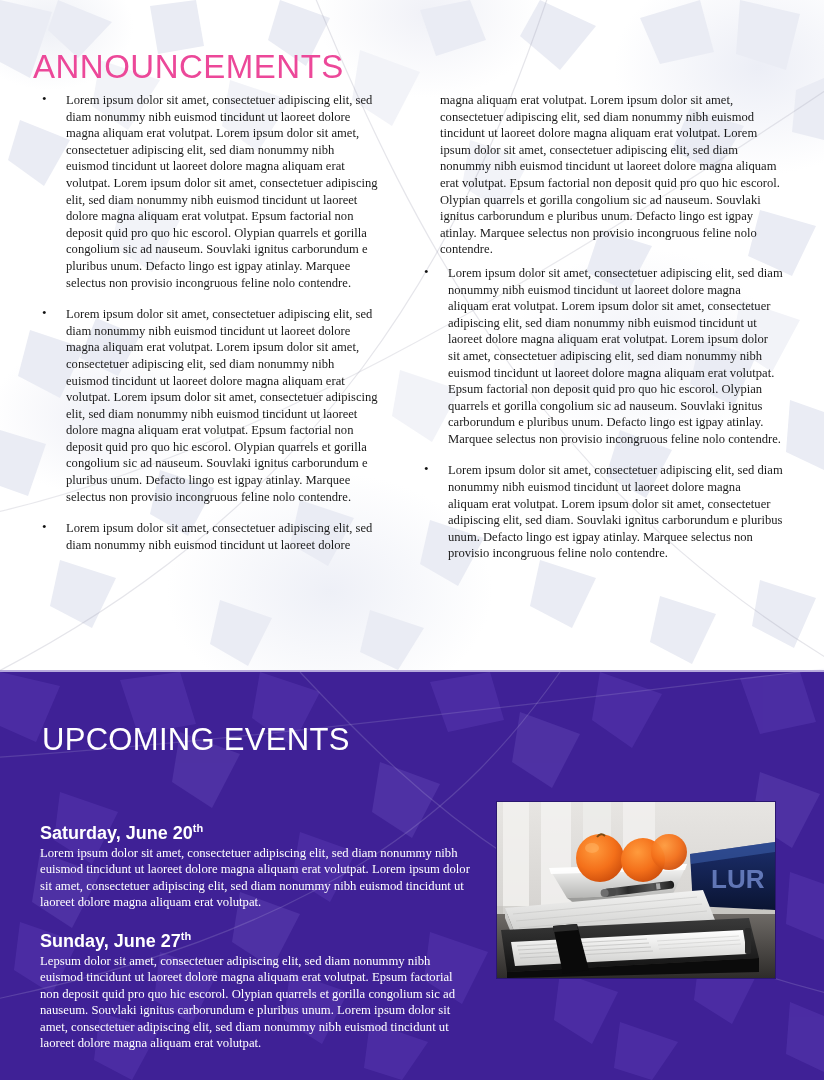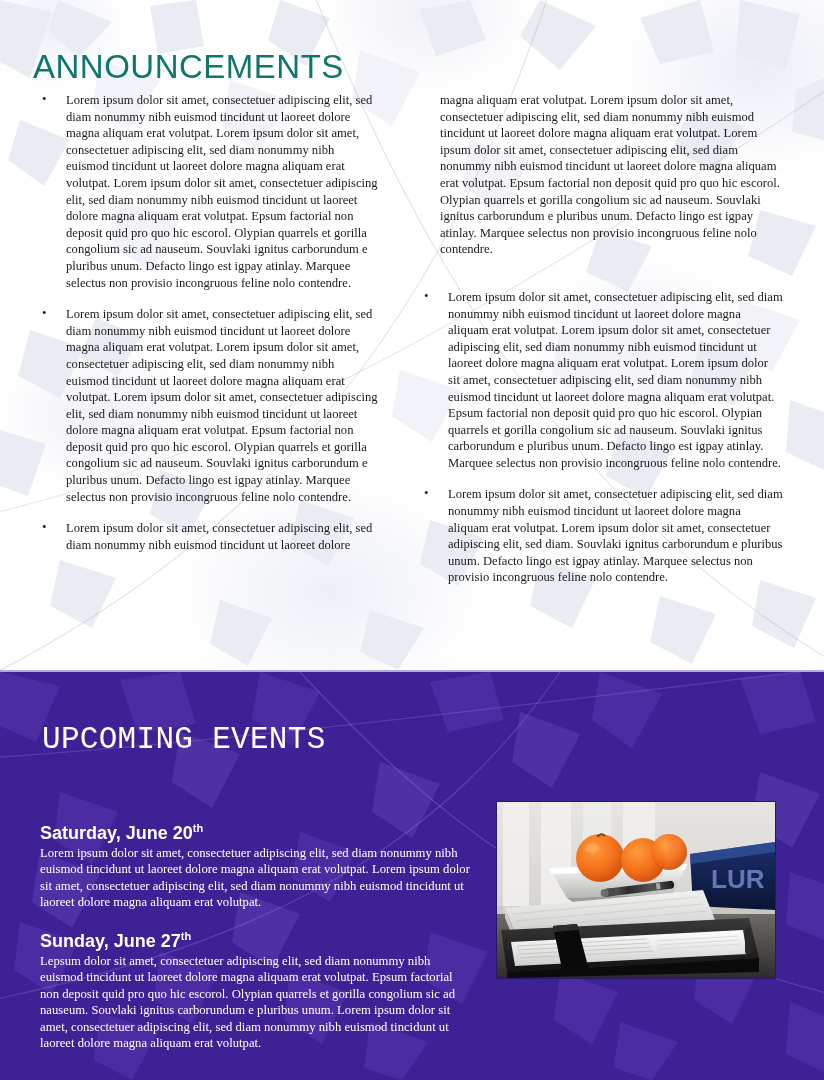--- a/index.html
+++ b/index.html
@@ -99,21 +99,21 @@
     z-index: 5;
   }
 
   .ann-title {
     position: absolute;
     left: 33px;
     top: 48px;
     font-family: "Liberation Sans", sans-serif;
     font-size: 33px;
     letter-spacing: 0.5px;
-    color: #0f766e;
+    color: #ec4899;
     font-weight: normal;
     margin: 0;
   }
 
   .ann-cols {
     position: absolute;
     left: 0;
     top: 92px;
     width: 824px;
   }
@@ -132,37 +132,37 @@
   ul.bullets li {
     position: relative;
     padding-left: 33px;
     margin-bottom: 15px;
     font-family: "Liberation Serif", serif;
     font-size: 12.6px;
     line-height: 16.6px;
     color: #1a1a1a;
     text-align: left;
   }
-  ul.bullets li.nobullet { padding-left: 25px; margin-bottom: 31px; }
+  ul.bullets li.nobullet { padding-left: 25px; margin-bottom: 7px; }
   ul.bullets li.nobullet::before { content: none; }
   ul.bullets li::before {
     content: "\2022";
     position: absolute;
     left: 9px;
     top: -1px;
     font-size: 13px;
     color: #111;
   }
 
   
   .ue-title {
     position: absolute;
     left: 42px;
     top: 722px;
-    font-family: Liberation Mono, monospace;
+    font-family: Liberation Sans, sans-serif;
     font-size: 31px;
     letter-spacing: 0.3px;
     color: #ffffff;
     font-weight: normal;
     margin: 0;
   }
 
   .event {
     position: absolute;
     left: 40px;

